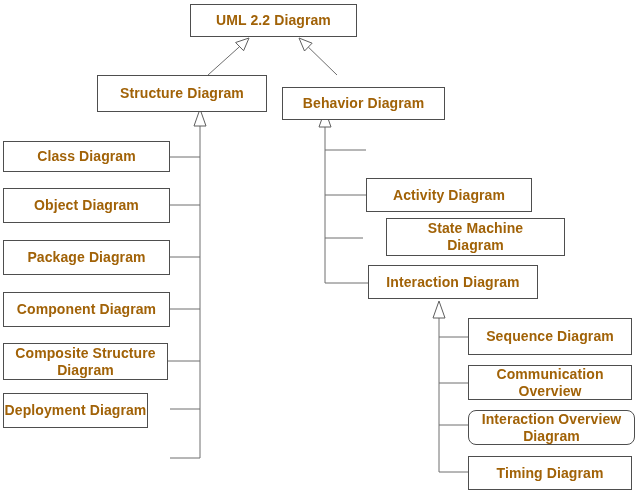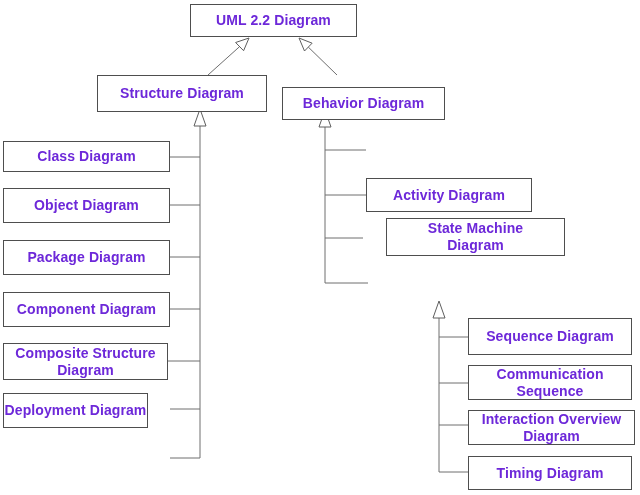--- a/index.html
+++ b/index.html
@@ -26,21 +26,21 @@
     background:#ffffff;
     border:1px solid #4e4e4e;
     display:flex;
     align-items:center;
     justify-content:center;
     text-align:center;
   }
   .node .label{
     font-size:14px;
     font-weight:700;
-    color:#6d28d9;
+    color:#a16207;
     line-height:17px;
     white-space:pre-line;
     letter-spacing:0.1px;
   }
 </style>
 </head>
 <body>
 
 <div class="canvas">
 
@@ -112,29 +112,32 @@
     <span class="label">Deployment Diagram</span>
   </div>
 
   <div class="node" style="left:366px;top:178px;width:166px;height:34px;">
     <span class="label">Activity Diagram</span>
   </div>
   <div class="node" style="left:363px;top:218px;width:179px;height:38px;margin-left:23px;">
     <span class="label">State Machine
 Diagram</span>
   </div>
+  <div class="node" style="left:368px;top:265px;width:170px;height:34px;">
+    <span class="label">Interaction Diagram</span>
+  </div>
 
   <div class="node" style="left:468px;top:318px;width:164px;height:37px;">
     <span class="label">Sequence Diagram</span>
   </div>
   <div class="node" style="left:468px;top:365px;width:164px;height:35px;">
     <span class="label">Communication
-Sequence</span>
+Overview</span>
   </div>
-  <div class="node" style="left:468px;top:410px;width:167px;height:35px;">
+  <div class="node" style="left:468px;top:410px;width:167px;height:35px;border-radius:8px;">
     <span class="label">Interaction Overview
 Diagram</span>
   </div>
   <div class="node" style="left:468px;top:456px;width:164px;height:34px;">
     <span class="label">Timing Diagram</span>
   </div>
 
 </div>
 
 </body></html>

